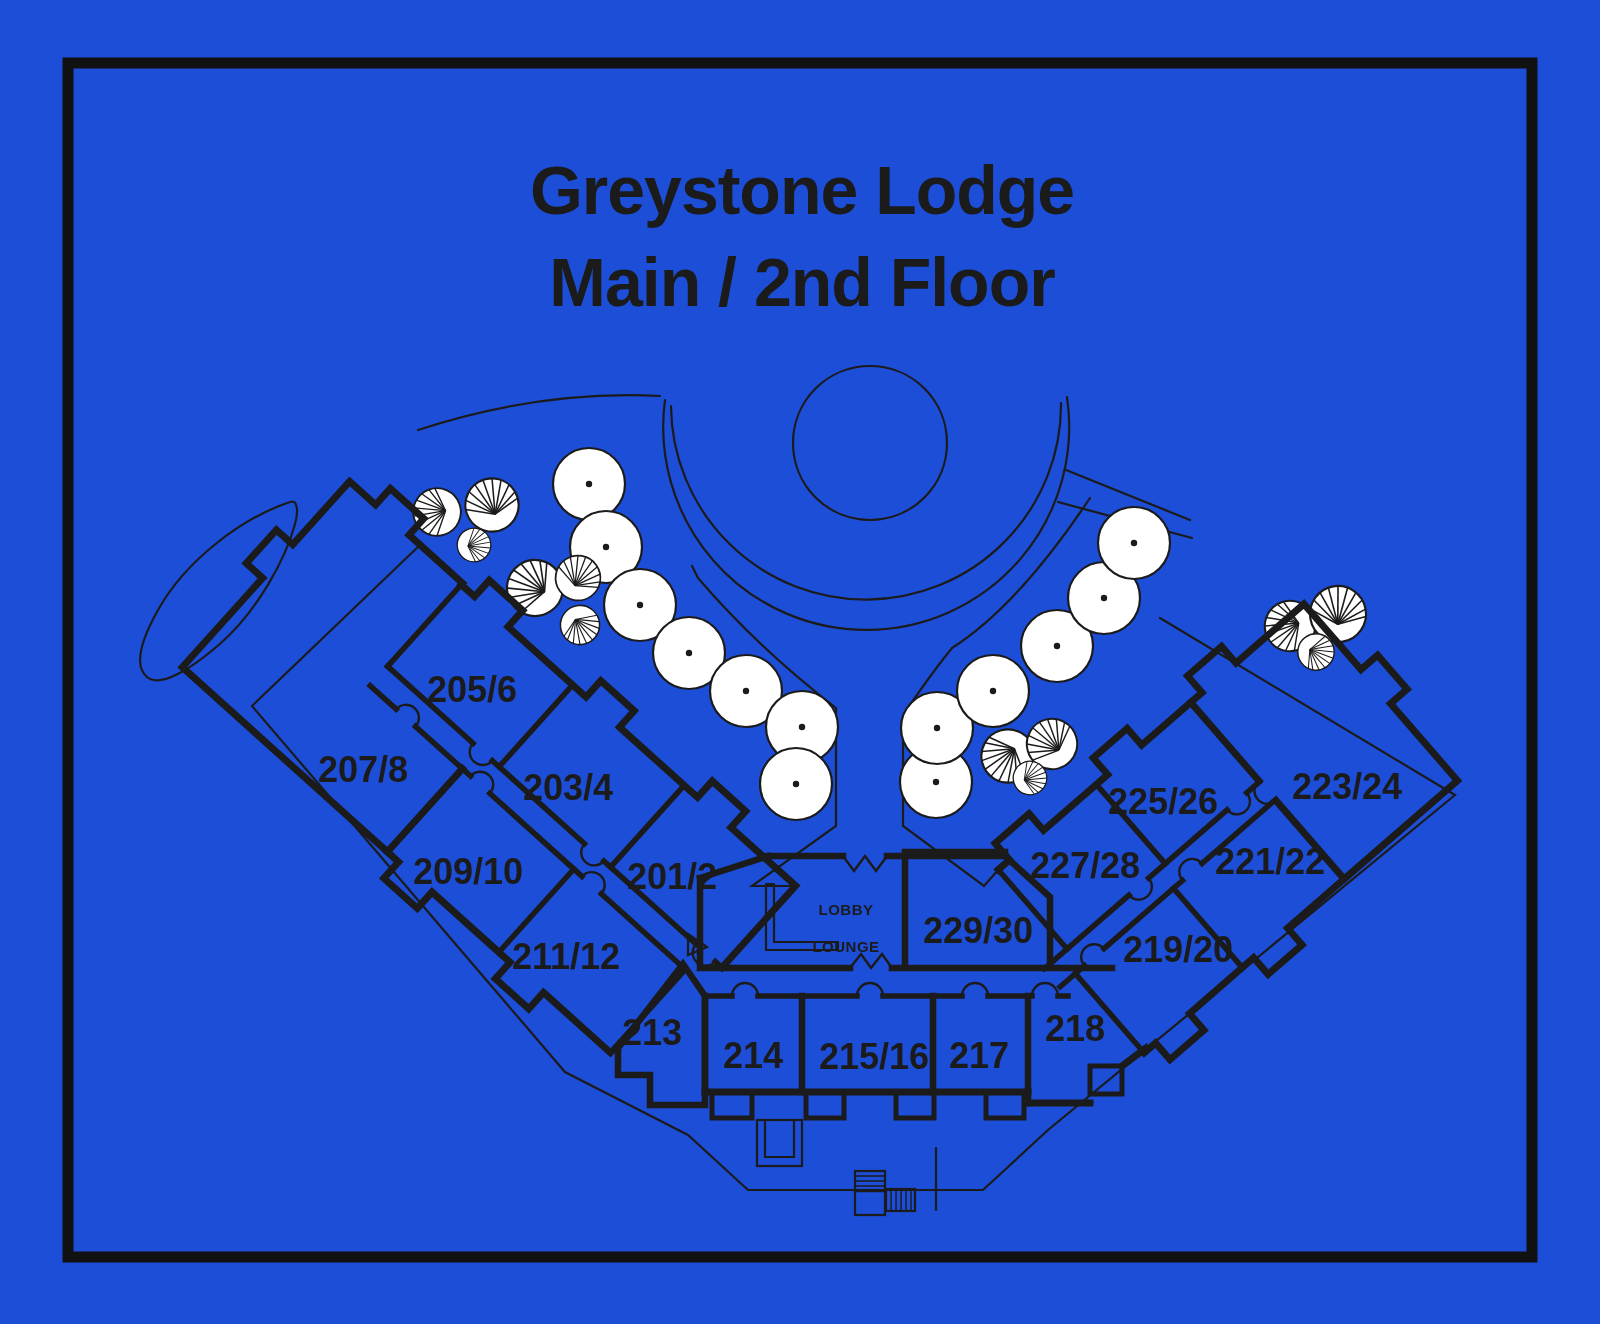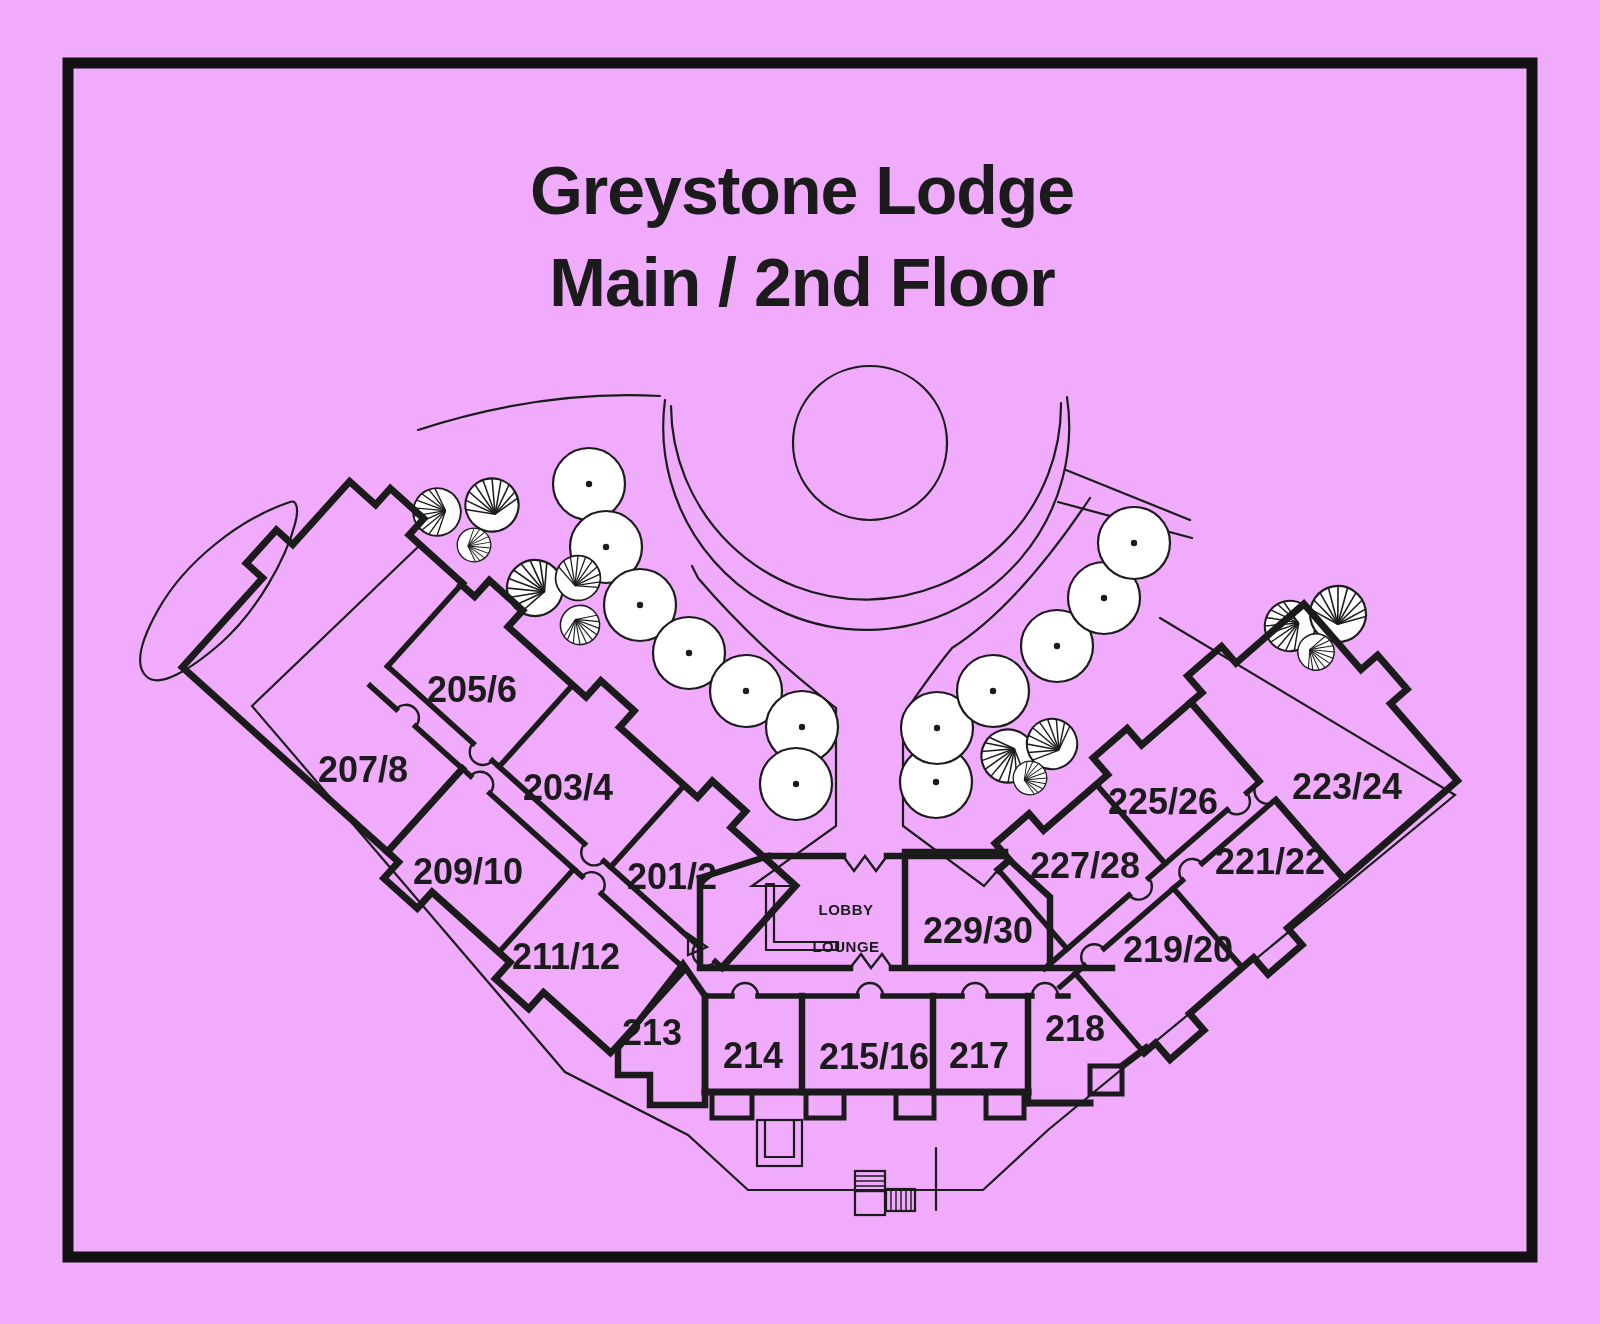--- a/index.html
+++ b/index.html
@@ -1,17 +1,17 @@
 <!DOCTYPE html>
 <html><head>
 <meta charset="utf-8">
 <style>
   html,body{margin:0;padding:0;background:#e8e8e8;}
   .page{
-    width:1600px;height:1324px;position:relative;background:#f0abfc;
+    width:1600px;height:1324px;position:relative;background:#1d4ed8;
     font-family:"Liberation Sans","DejaVu Sans",sans-serif;overflow:hidden;
   }
   svg{display:block}
   .title-line{font-weight:bold;fill:#1b1b1b;}
   .room-label{font-weight:bold;fill:#1b1b1b;text-anchor:middle;}
   .area-label{font-weight:bold;fill:#1b1b1b;text-anchor:middle;letter-spacing:.5px;}
   .wall7{stroke:#1b1b1b;stroke-width:7;fill:none;stroke-linecap:square;stroke-linejoin:miter;}
   .wall65{stroke:#1b1b1b;stroke-width:6.5;fill:none;stroke-linecap:square;}
   .wall55{stroke:#1b1b1b;stroke-width:5.5;fill:none;stroke-linecap:square;}
   .wall5{stroke:#1b1b1b;stroke-width:5;fill:none;}

